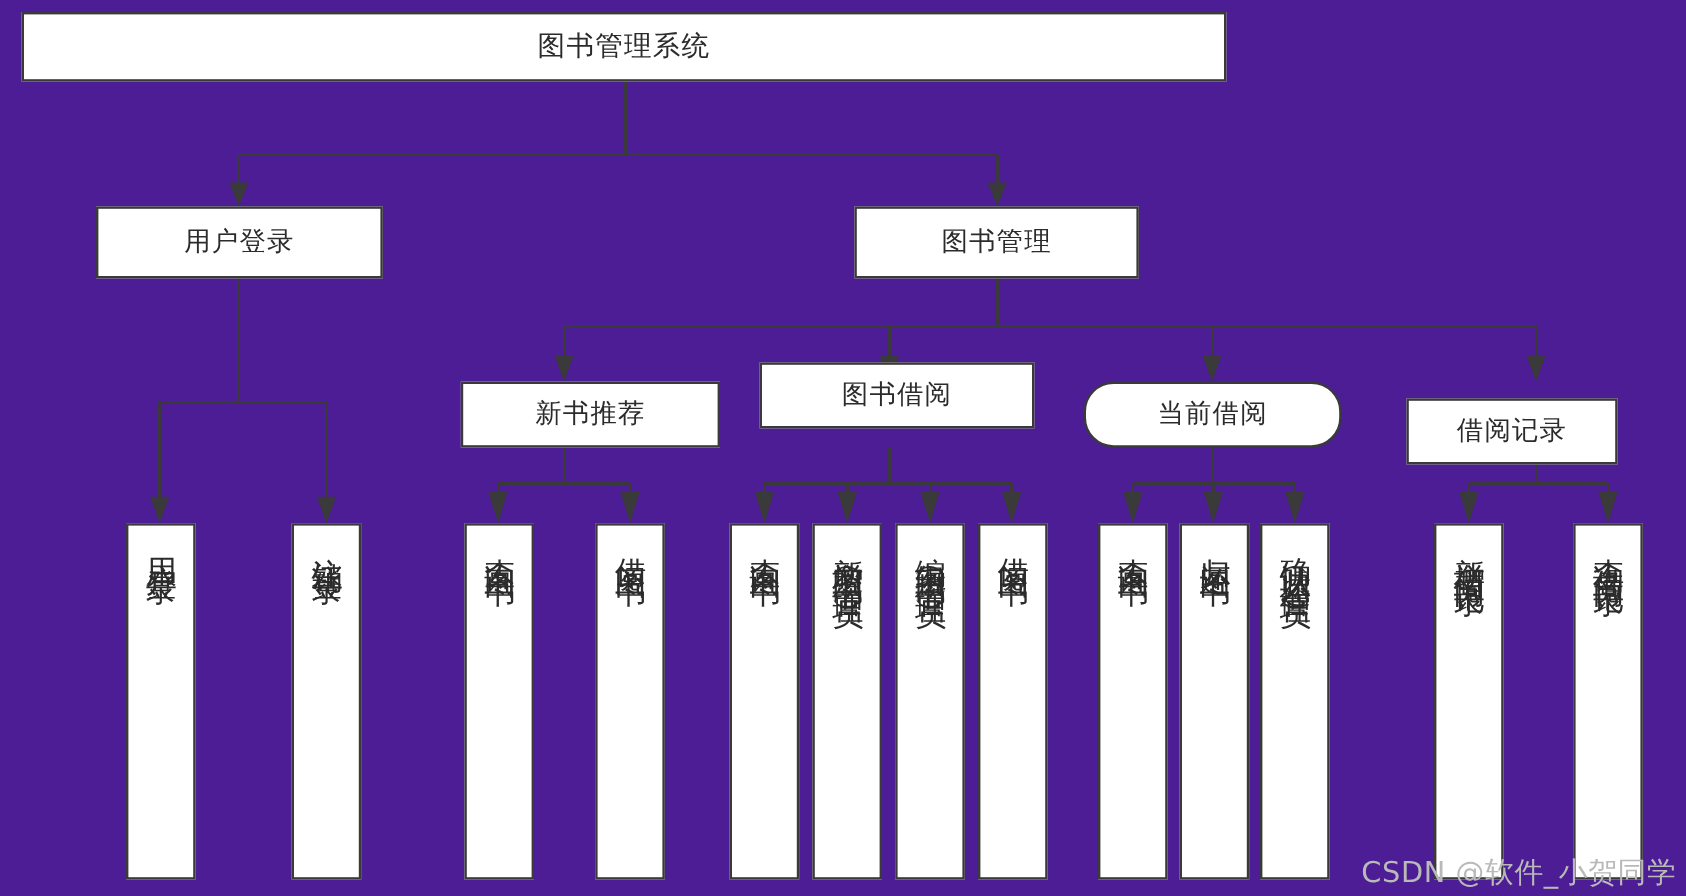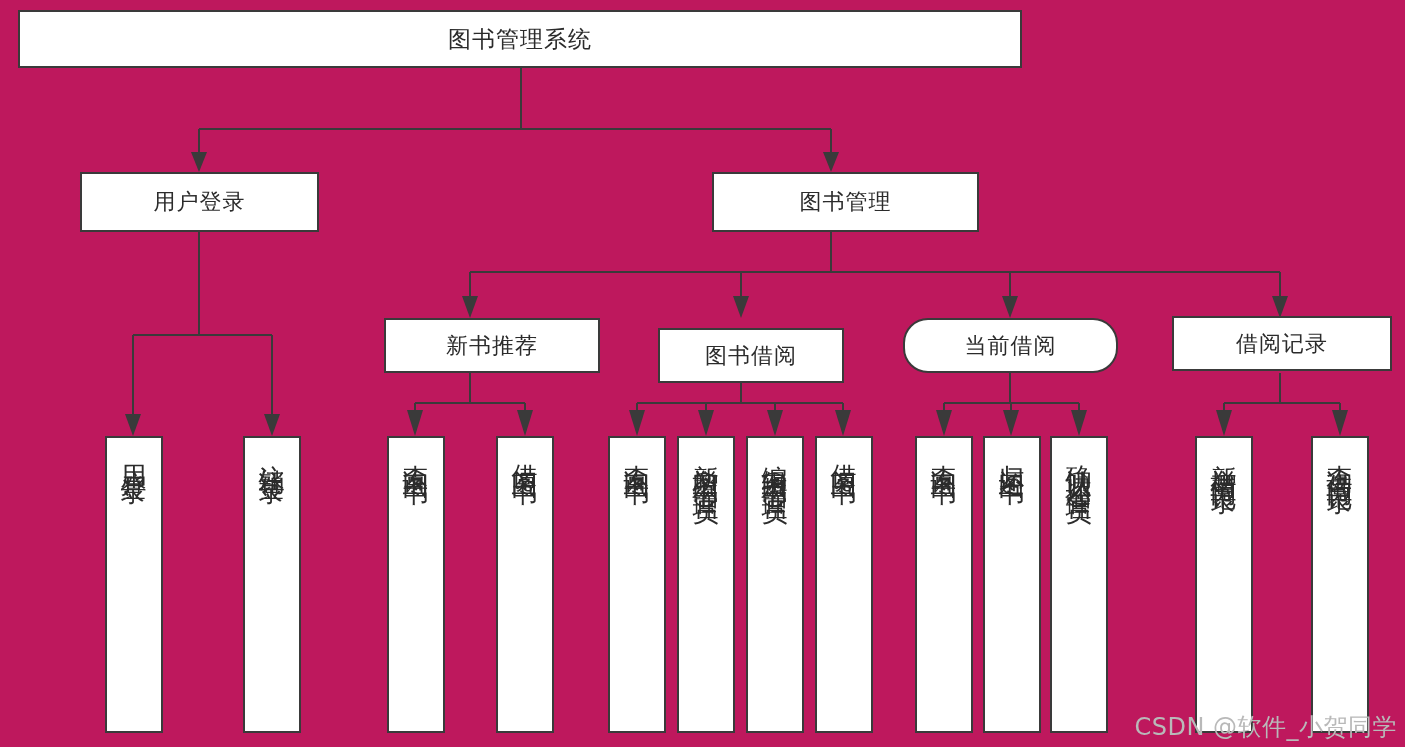--- a/index.html
+++ b/index.html
@@ -8,21 +8,21 @@
     padding: 0;
     background: #ffffff;
   }
   body {
     font-family: "DejaVu Sans", "Liberation Sans", sans-serif;
   }
   #canvas {
     position: relative;
     width: 1405px;
     height: 747px;
-    background: #be185d;
+    background: #4c1d95;
     overflow: hidden;
   }
   
   #connectors {
     position: absolute;
     left: 0;
     top: 0;
     width: 1405px;
     height: 747px;
     pointer-events: none;
@@ -153,34 +153,34 @@
     <polygon class="arrowhead" points="1332,410 1348,410 1340,436"></polygon>
   </svg>
 
   <div class="node horiz root" style="left:18px; top:10px; width:1004px; height:58px;">
     <span>图书管理系统</span>
   </div>
 
   <div class="node horiz" style="left:80px; top:172px; width:239px; height:60px;">
     <span>用户登录</span>
   </div>
-  <div class="node horiz" style="left:712px; top:172px; width:267px; height:60px;">
+  <div class="node horiz" style="left:712px; top:172px; width:237px; height:60px;">
     <span>图书管理</span>
   </div>
 
   <div class="node horiz" style="left:384px; top:318px; width:216px; height:55px;">
     <span>新书推荐</span>
   </div>
-  <div class="node horiz" style="left:633px; top:328px; width:186px; height:55px;margin-left:25px;">
+  <div class="node horiz" style="left:633px; top:302px; width:229px; height:55px;">
     <span>图书借阅</span>
   </div>
   <div class="node horiz" style="left:903px; top:318px; width:215px; height:55px;border-radius:25px;">
     <span>当前借阅</span>
   </div>
-  <div class="node horiz" style="left:1172px; top:316px; width:220px; height:55px;">
+  <div class="node horiz" style="left:1172px; top:332px; width:176px; height:55px;">
     <span>借阅记录</span>
   </div>
 
   <div class="node vert" style="left:105px; top:436px; width:58px; height:297px;">
     <span class="vtext">用户登录</span>
   </div>
   <div class="node vert" style="left:243px; top:436px; width:58px; height:297px;">
     <span class="vtext">注销登录</span>
   </div>
 

